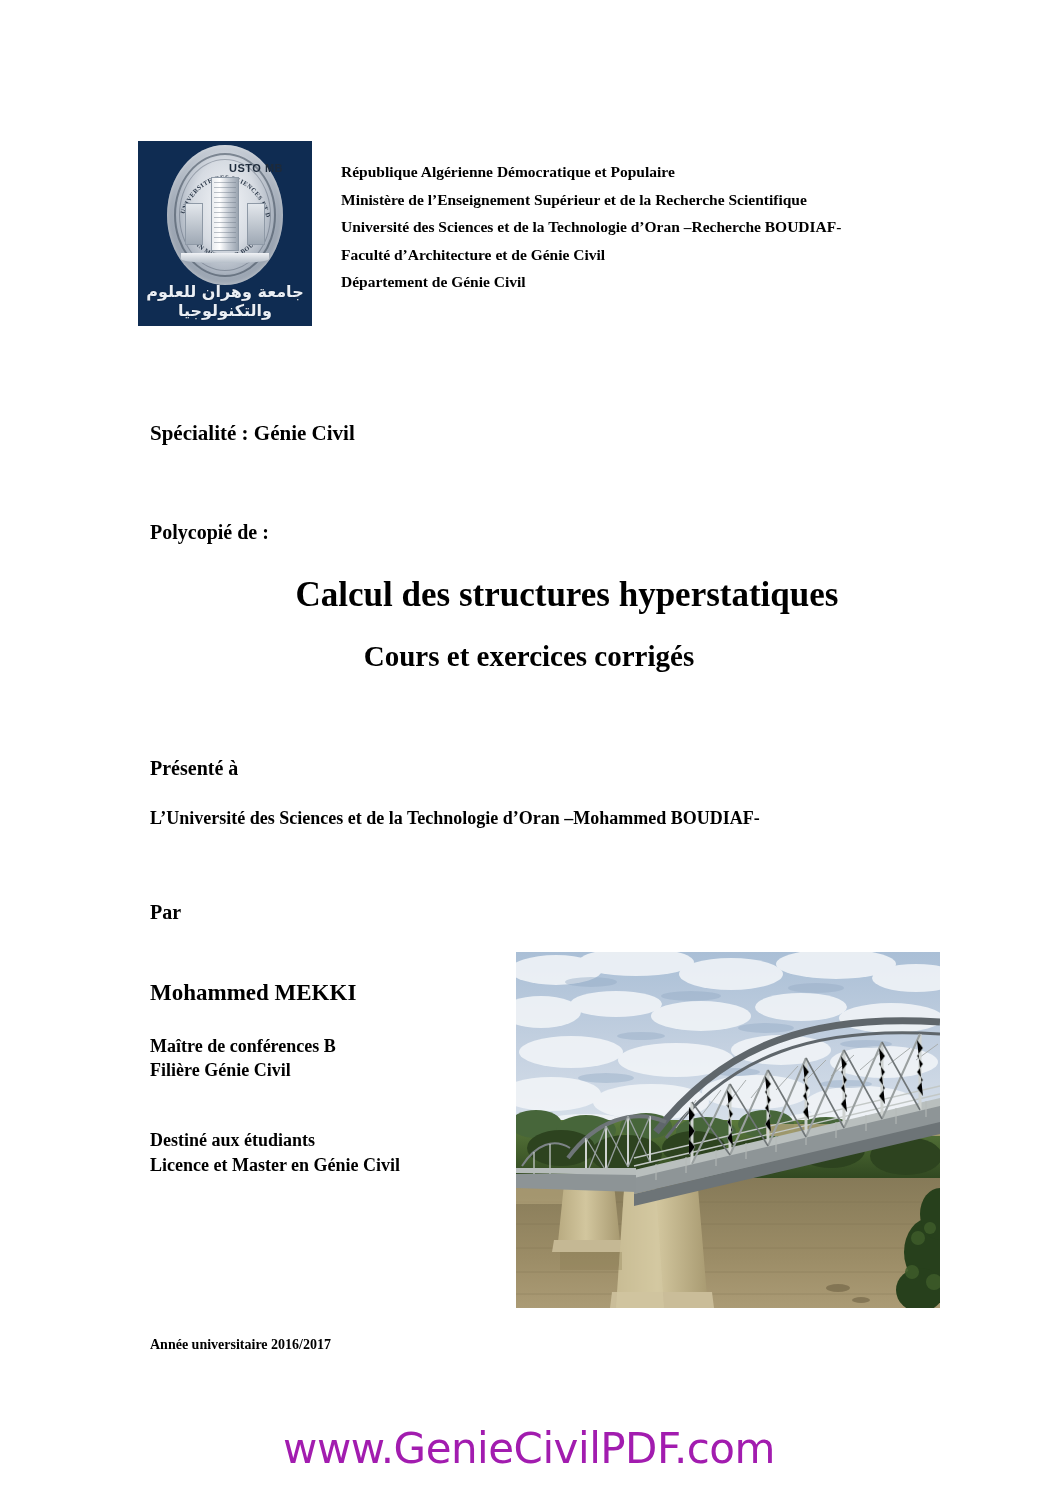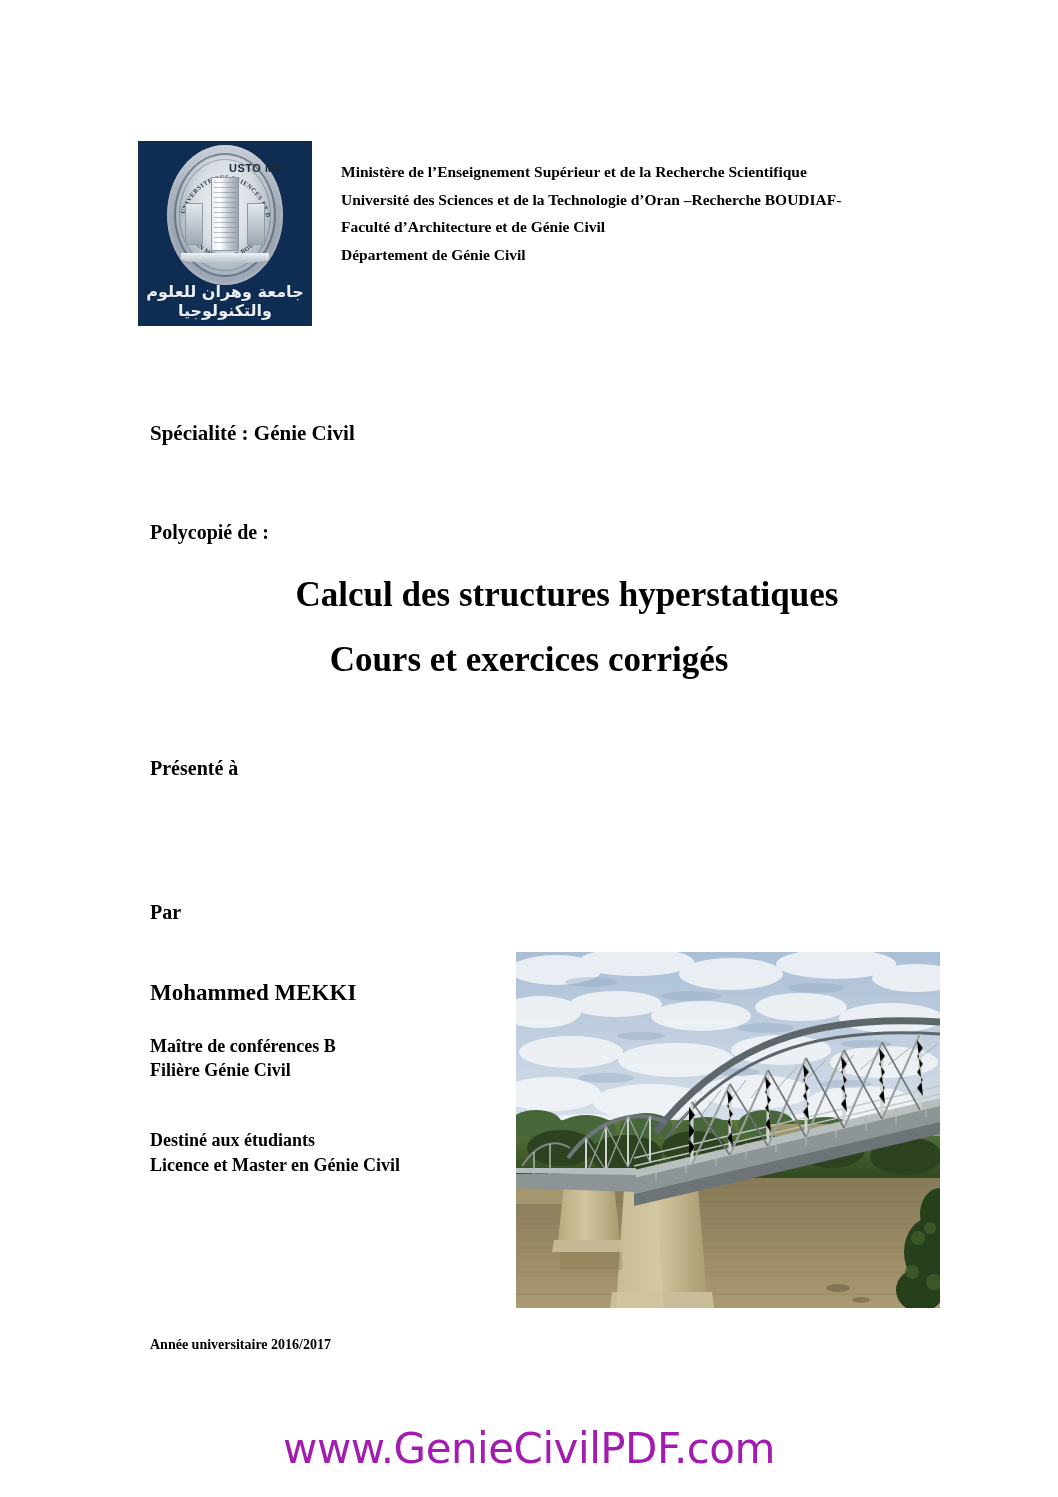--- a/index.html
+++ b/index.html
@@ -159,21 +159,21 @@
     text-align: center;
     font-size: 35px;
     font-weight: bold;
     padding-left: 76px;
     white-space: nowrap;
   }
   .main-title-2 {
     left: 0; right: 0;
     top: 640px;
     text-align: center;
-    font-size: 35px;
+    font-size: 29px;
     font-weight: bold;
     white-space: nowrap;
   }
   .presente {
     left: 150px;
     top: 757px;
     font-size: 20px;
     font-weight: bold;
   }
   .presente-univ {
@@ -262,33 +262,35 @@
         <div class="seal-usto">USTO MB</div>
         <div class="tower-side-l"></div>
         <div class="tower-side-r"></div>
         <div class="tower"></div>
         <div class="seal-base"></div>
       </div>
       <div class="logo-arabic">جامعة وهران للعلوم والتكنولوجيا</div>
     </div>
 
     <div class="header-lines">
+      <div class="hline">République Algérienne Démocratique et Populaire</div>
       <div class="hline">Ministère de l’Enseignement Supérieur et de la Recherche Scientifique</div>
       <div class="hline">Université des Sciences et de la Technologie d’Oran –Recherche BOUDIAF-</div>
       <div class="hline">Faculté d’Architecture et de Génie Civil</div>
       <div class="hline">Département de Génie Civil</div>
     </div>
   </div>
 
   <div class="t-abs speciality">Spécialité : Génie Civil</div>
   <div class="t-abs polycopie">Polycopié de :</div>
   <div class="t-abs main-title-1">Calcul des structures hyperstatiques</div>
   <div class="t-abs main-title-2">Cours et exercices corrigés</div>
 
   <div class="t-abs presente">Présenté à</div>
+  <div class="t-abs presente-univ">L’Université des Sciences et de la Technologie d’Oran –Mohammed BOUDIAF-</div>
 
   <div class="t-abs par">Par</div>
   <div class="t-abs author-name">Mohammed MEKKI</div>
   <div class="t-abs author-role">
     <div>Maître de conférences B</div>
     <div>Filière Génie Civil</div>
   </div>
 
   <div class="t-abs audience">
     <div>Destiné aux étudiants</div>

